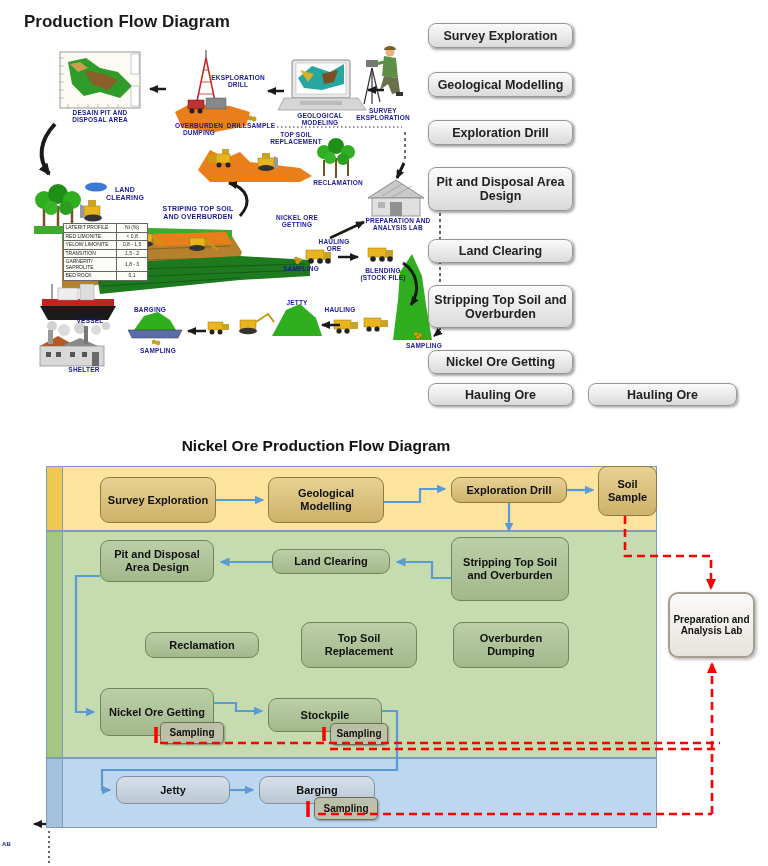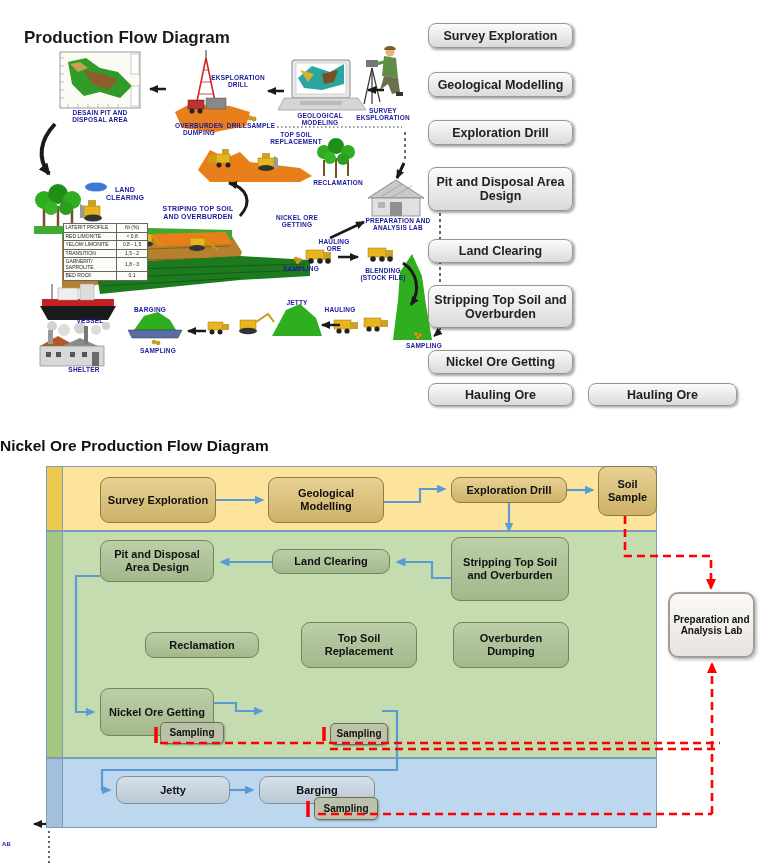--- a/index.html
+++ b/index.html
@@ -1,31 +1,31 @@
 <!DOCTYPE html>
 <html><head>
 <meta charset="utf-8">
 <style>
   html,body{margin:0;padding:0;background:#fff;}
   .page{position:relative;width:768px;height:866px;background:#ffffff;overflow:hidden;
         font-family:"Liberation Sans",sans-serif;}
   
-  .top-title{position:absolute;left:24px;top:28px;font-size:17px;font-weight:bold;color:#1a1a1a;}
+  .top-title{position:absolute;left:24px;top:12px;font-size:17px;font-weight:bold;color:#1a1a1a;}
   .ilabel{position:absolute;color:#1a1a99;font-weight:bold;font-size:6.5px;line-height:1.15;
           text-align:center;letter-spacing:.2px;}
   .step{position:absolute;left:428px;width:145px;display:flex;align-items:center;justify-content:center;
         text-align:center;font-weight:bold;font-size:12.5px;color:#222;
         background:linear-gradient(#fbfbfb,#dadada);border:1.4px solid #969696;border-radius:8px;
         box-shadow:1.5px 1.5px 2.5px rgba(0,0,0,.35);padding:1px 4px;box-sizing:border-box;}
   .laterit{position:absolute;left:63px;top:223px;width:85px;border-collapse:collapse;background:#fdfdf8;
            font-size:5px;line-height:1.1;color:#222;table-layout:fixed;}
   .laterit td{border:0.5px solid #666;padding:1px 1.5px;}
   .laterit td:last-child{text-align:center;width:32%;}
   
-  .flow-title{position:absolute;left:0;top:437px;width:632px;
+  .flow-title{position:absolute;left:0;top:437px;width:632px;text-align:center;
               font-size:15.5px;font-weight:bold;color:#111;}
   .band,.strip{position:absolute;box-sizing:border-box;border:1px solid #7d9cb8;}
   .band{left:46px;width:611px;z-index:1;}
   .strip{left:46px;width:17px;z-index:2;}
   .fnode{position:absolute;display:flex;align-items:center;justify-content:center;text-align:center;
          font-weight:bold;font-size:11px;line-height:1.15;color:#111;border-radius:9px;
          box-sizing:border-box;padding:2px 3px;z-index:3;}
   .ybox{background:linear-gradient(#e7d194,#cdb268);border:1.3px solid #8f7b40;}
   .gbox{background:linear-gradient(#bccfa8,#a2b88c);border:1.3px solid #6f8758;}
   .bbox{background:linear-gradient(#d6e0e9,#bac8d5);border:1.3px solid #8091a0;}
@@ -357,20 +357,21 @@
   <div class="fnode ybox" style="left:451px;top:477px;width:116px;height:26px;">Exploration Drill</div>
   <div class="fnode ybox" style="left:598px;top:466px;width:59px;height:50px;">Soil Sample</div>
 
   <div class="fnode gbox" style="left:100px;top:540px;width:114px;height:42px;">Pit and Disposal Area Design</div>
   <div class="fnode gbox" style="left:272px;top:549px;width:118px;height:25px;">Land Clearing</div>
   <div class="fnode gbox" style="left:451px;top:537px;width:118px;height:64px;">Stripping Top Soil and Overburden</div>
   <div class="fnode gbox" style="left:453px;top:622px;width:116px;height:46px;">Overburden Dumping</div>
   <div class="fnode gbox" style="left:301px;top:622px;width:116px;height:46px;">Top Soil Replacement</div>
   <div class="fnode gbox" style="left:145px;top:632px;width:114px;height:26px;">Reclamation</div>
   <div class="fnode gbox" style="left:100px;top:688px;width:114px;height:48px;">Nickel Ore Getting</div>
+  <div class="fnode gbox" style="left:268px;top:698px;width:114px;height:34px;">Stockpile</div>
   <div class="fnode tag" style="left:160px;top:722px;width:64px;height:22px;">Sampling</div>
   <div class="fnode tag" style="left:330px;top:723px;width:58px;height:22px;">Sampling</div>
 
   <div class="fnode bbox" style="left:116px;top:776px;width:114px;height:28px;">Jetty</div>
   <div class="fnode bbox" style="left:259px;top:776px;width:116px;height:28px;">Barging</div>
   <div class="fnode tag" style="left:314px;top:797px;width:64px;height:23px;">Sampling</div>
 
   <div class="fnode labbox" style="left:668px;top:592px;width:87px;height:66px;">Preparation and Analysis Lab</div>
 
   <div class="ilabel" style="left:2px;top:841px;width:14px;font-size:6px;text-align:left;">AB</div>

